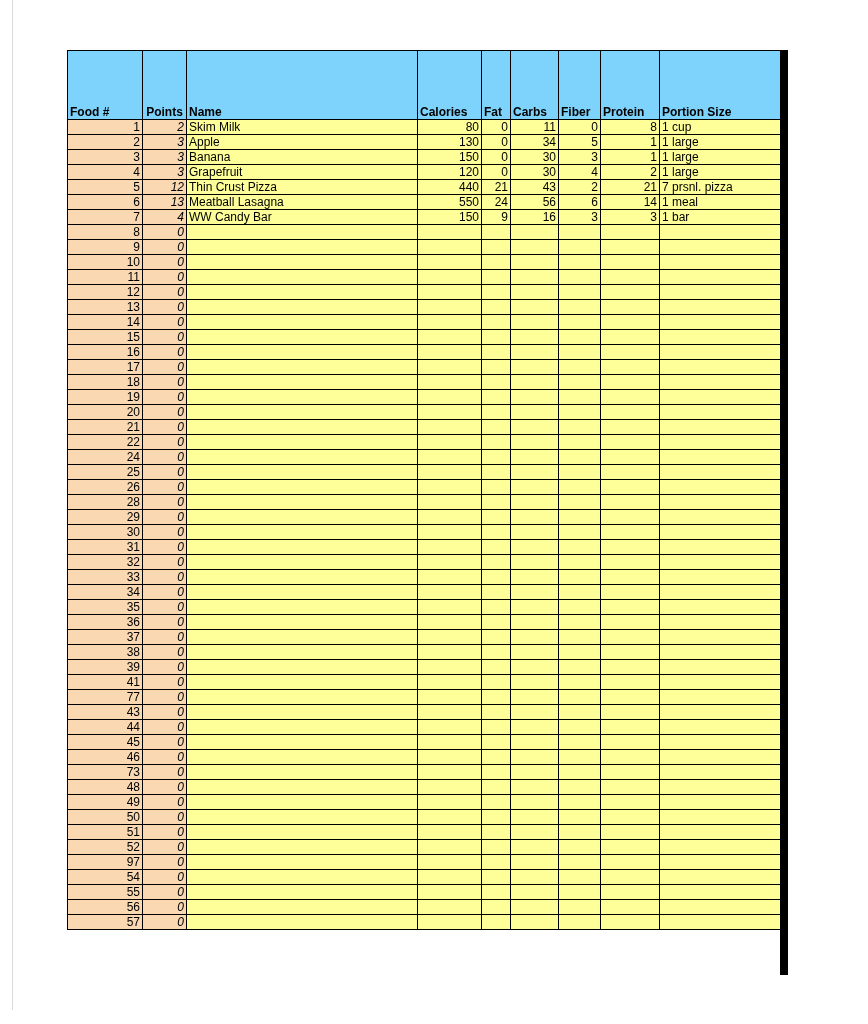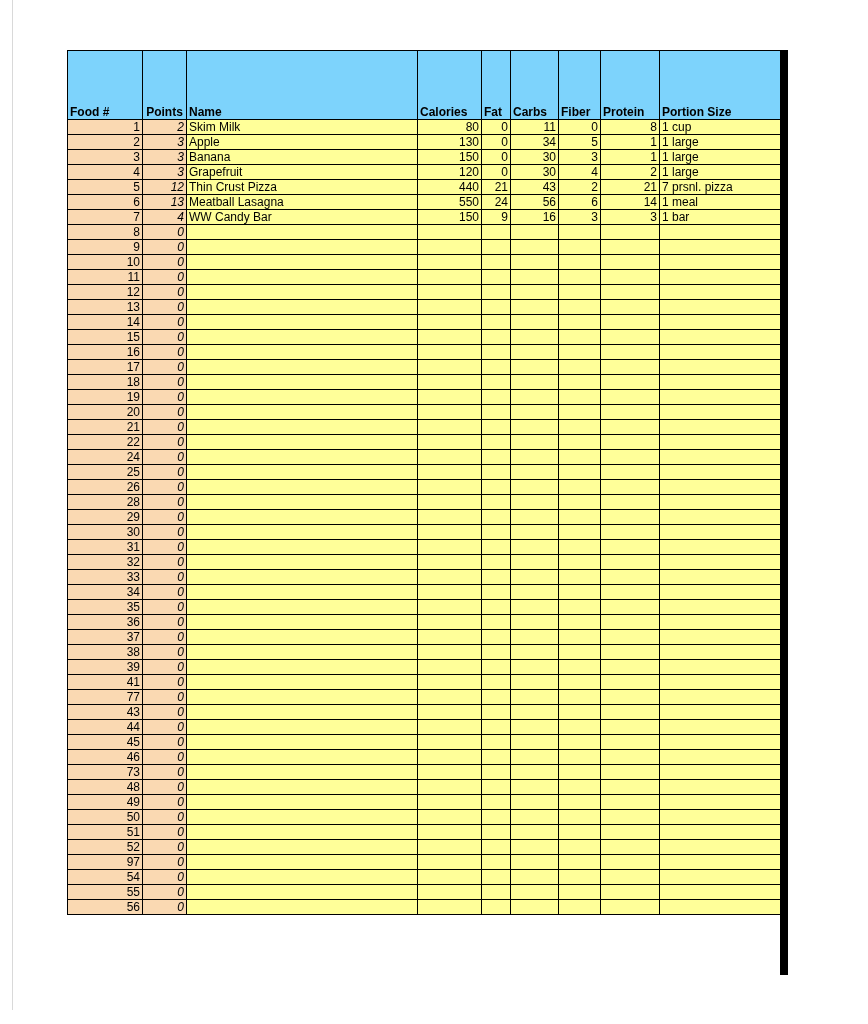--- a/index.html
+++ b/index.html
@@ -627,16 +627,27 @@
           <td class="num">56</td>
           <td class="pts">0</td>
           <td class="y"></td>
           <td class="y r"></td>
           <td class="y r"></td>
           <td class="y r"></td>
           <td class="y r"></td>
           <td class="y r"></td>
           <td class="y"></td>
         </tr>
+        <tr>
+          <td class="num">57</td>
+          <td class="pts">0</td>
+          <td class="y"></td>
+          <td class="y r"></td>
+          <td class="y r"></td>
+          <td class="y r"></td>
+          <td class="y r"></td>
+          <td class="y r"></td>
+          <td class="y"></td>
+        </tr>
       </tbody>
   </table>
 </div>
 <div class="shadow"></div>
 
 </body></html>

